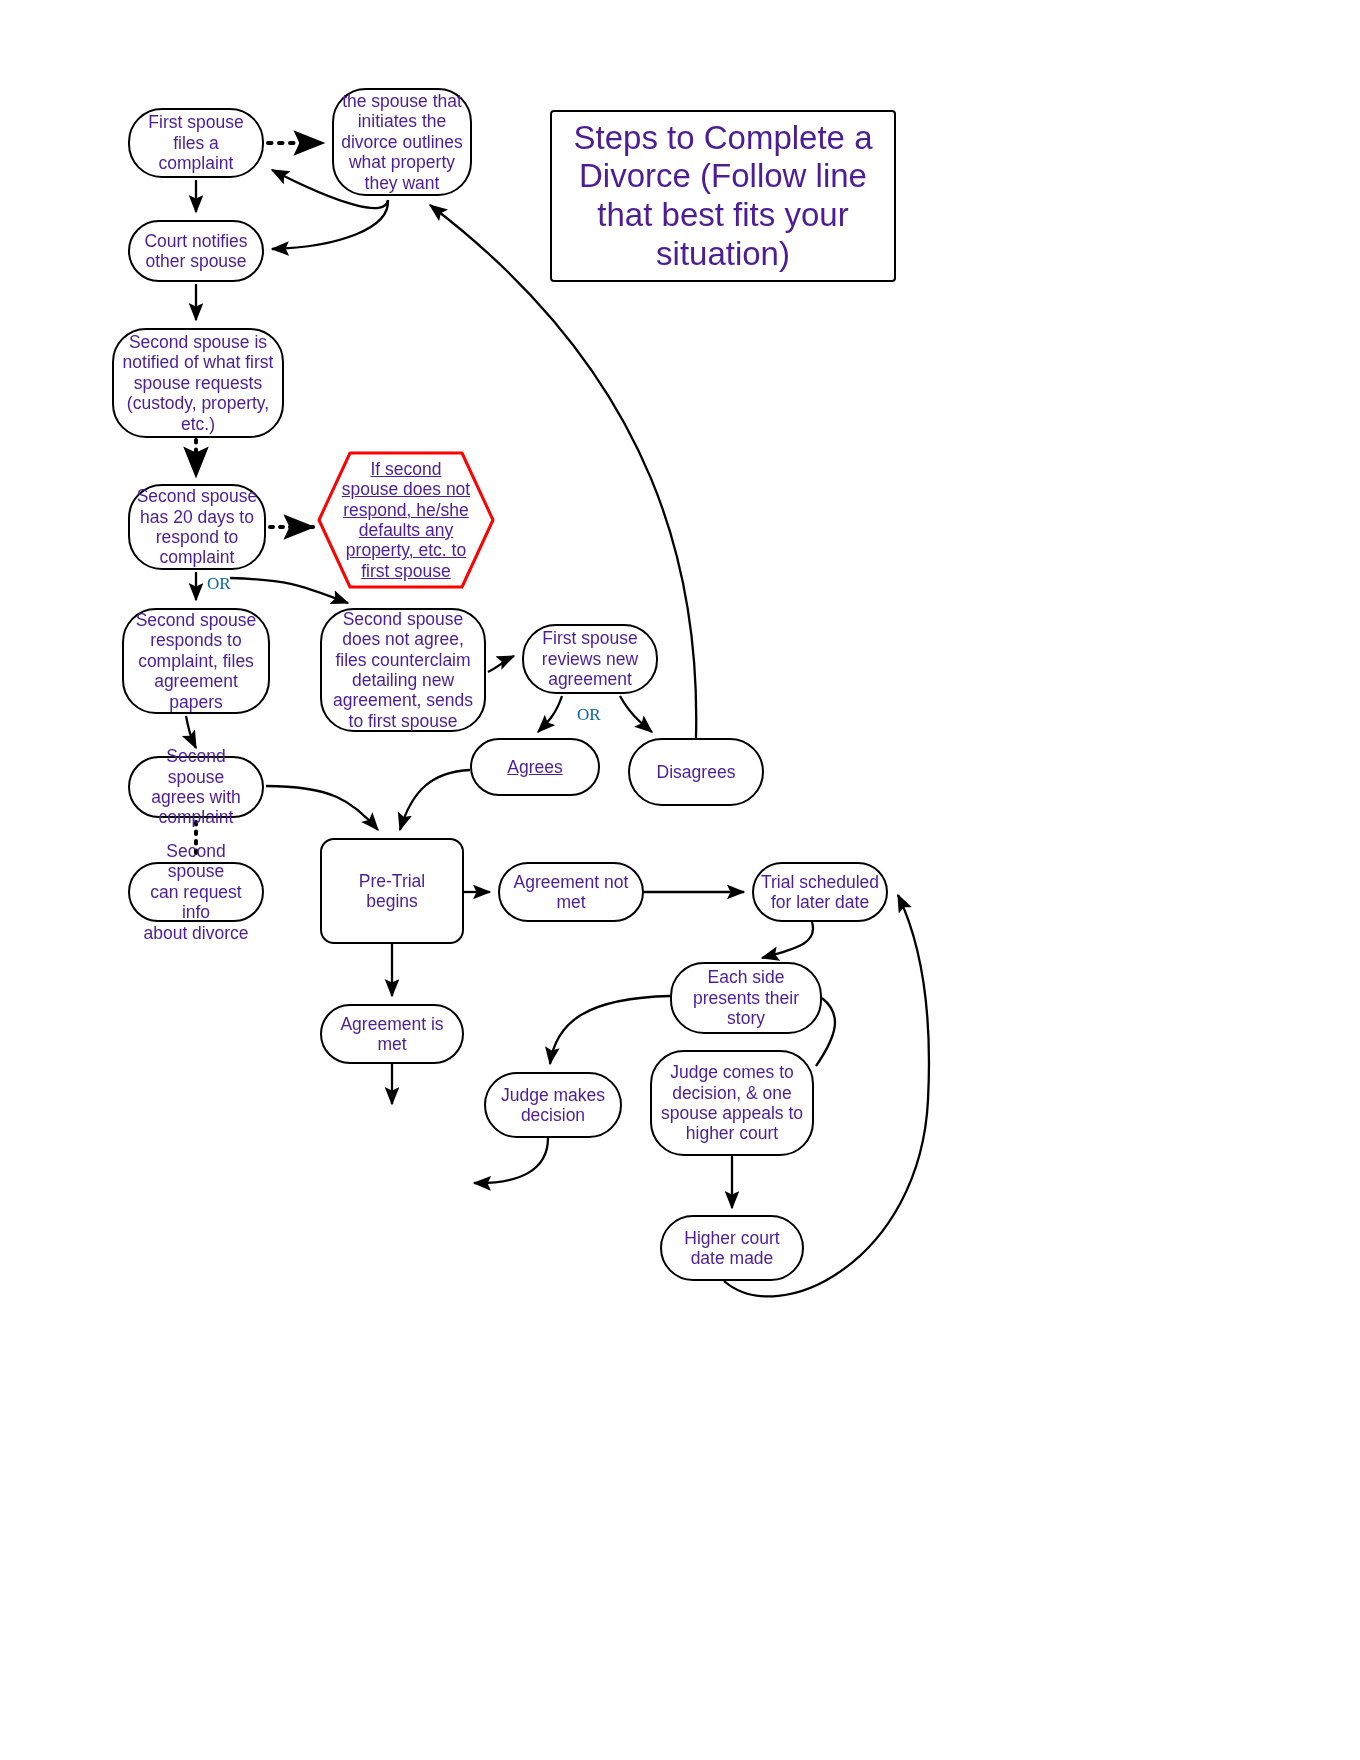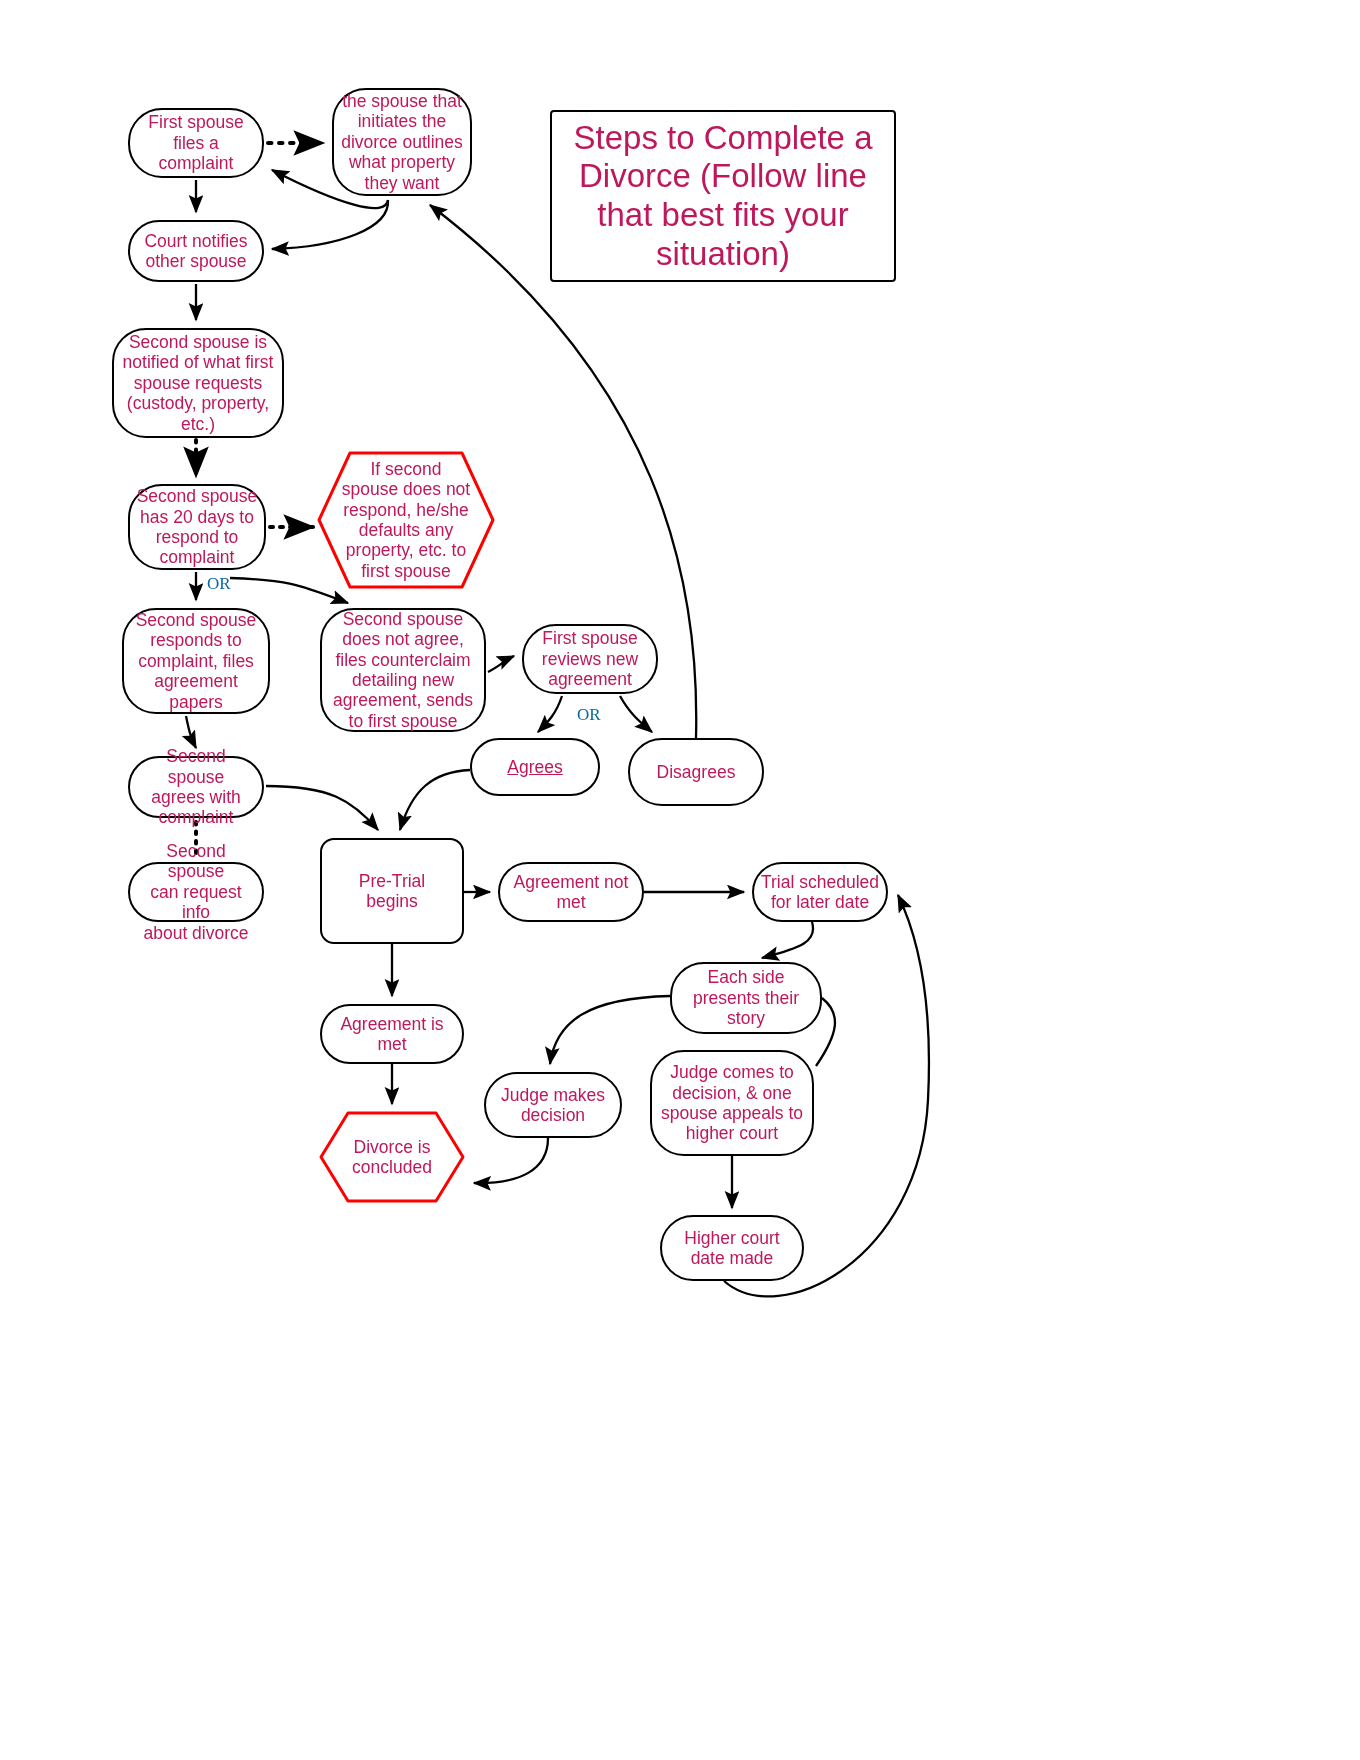--- a/index.html
+++ b/index.html
@@ -27,21 +27,21 @@
     pointer-events: none;
   }
   .node {
     position: absolute;
     box-sizing: border-box;
     display: flex;
     align-items: center;
     justify-content: center;
     text-align: center;
     line-height: 1.17;
-    color: #be185d;
+    color: #4c1d95;
     background: #ffffff;
     z-index: 2;
   }
   .node .lbl {
     display: block;
     width: 100%;
     padding: 0 6px;
     box-sizing: border-box;
     white-space: pre-line;
   }
@@ -53,20 +53,21 @@
     border: 2.2px solid #000000;
     border-radius: 14px;
   }
   .shape-titlebox {
     border: 2.2px solid #000000;
     border-radius: 4px;
   }
   .shape-hex {
     border: none;
     background: transparent;
+    text-decoration: underline;
   }
   .shape-hex .hexsvg {
     position: absolute;
     left: 0;
     top: 0;
     width: 100%;
     height: 100%;
   }
   .shape-hex .lbl {
     position: relative;
@@ -278,27 +279,20 @@
 decision, &amp; one
 spouse appeals to
 higher court</span>
   </div>
 
   <div class="node shape-stadium fs-17" style="left:320px;top:1004px;width:144px;height:60px;">
     <span class="lbl">Agreement is
 met</span>
   </div>
 
-  <div class="node shape-hex fs-17" style="left:318px;top:1110px;width:148px;height:94px;">
-    <svg class="hexsvg" viewBox="0 0 148 94" preserveAspectRatio="none">
-      <path d="M30,3 L118,3 L145,47 L118,91 L30,91 L3,47 Z" fill="#ffffff" stroke="#ff0000" stroke-width="3" stroke-linejoin="round"></path>
-    </svg>
-    <span class="lbl">Divorce is
-concluded</span>
-  </div>
 
   <div class="node shape-stadium fs-17" style="left:660px;top:1215px;width:144px;height:66px;">
     <span class="lbl">Higher court
 date made</span>
   </div>
 
   <div class="edge-label" style="left:207px;top:574px;">OR</div>
 
   <div class="edge-label" style="left:577px;top:705px;">OR</div>
 

